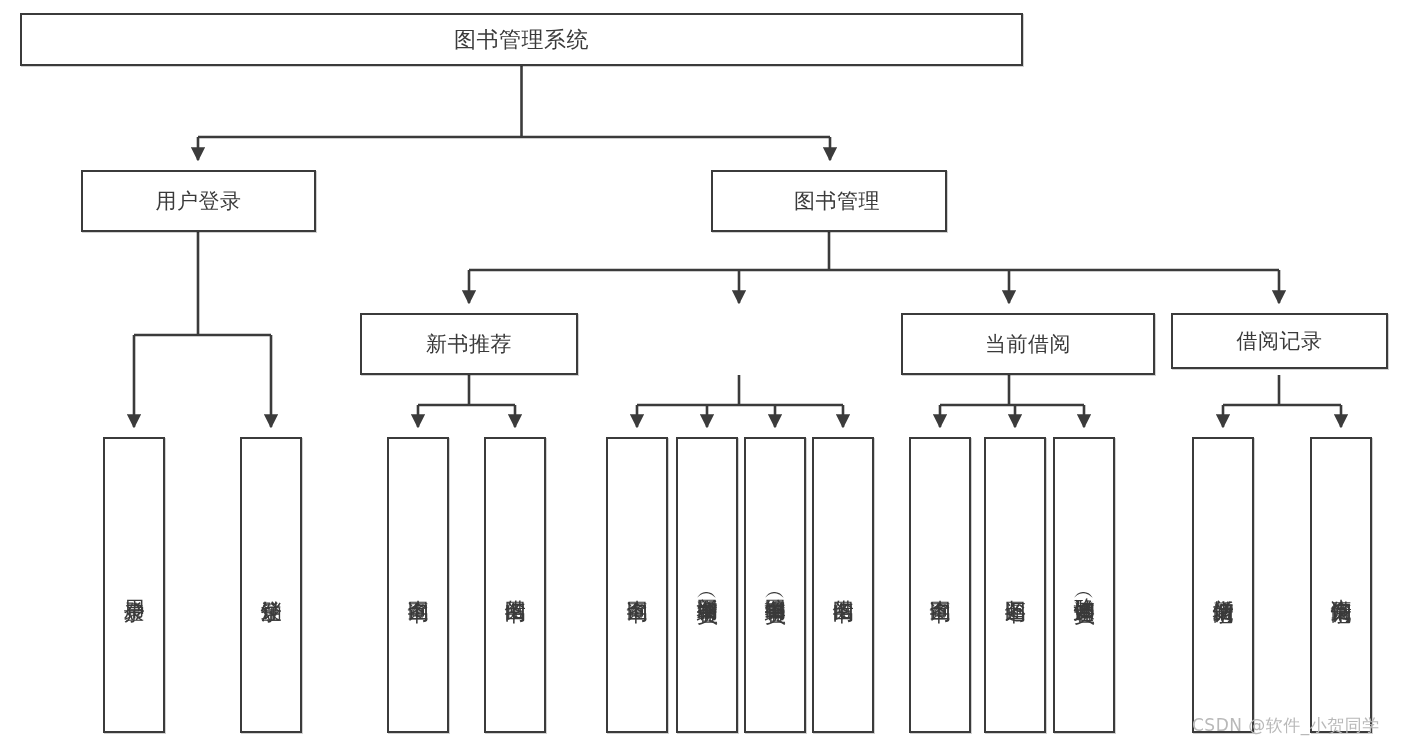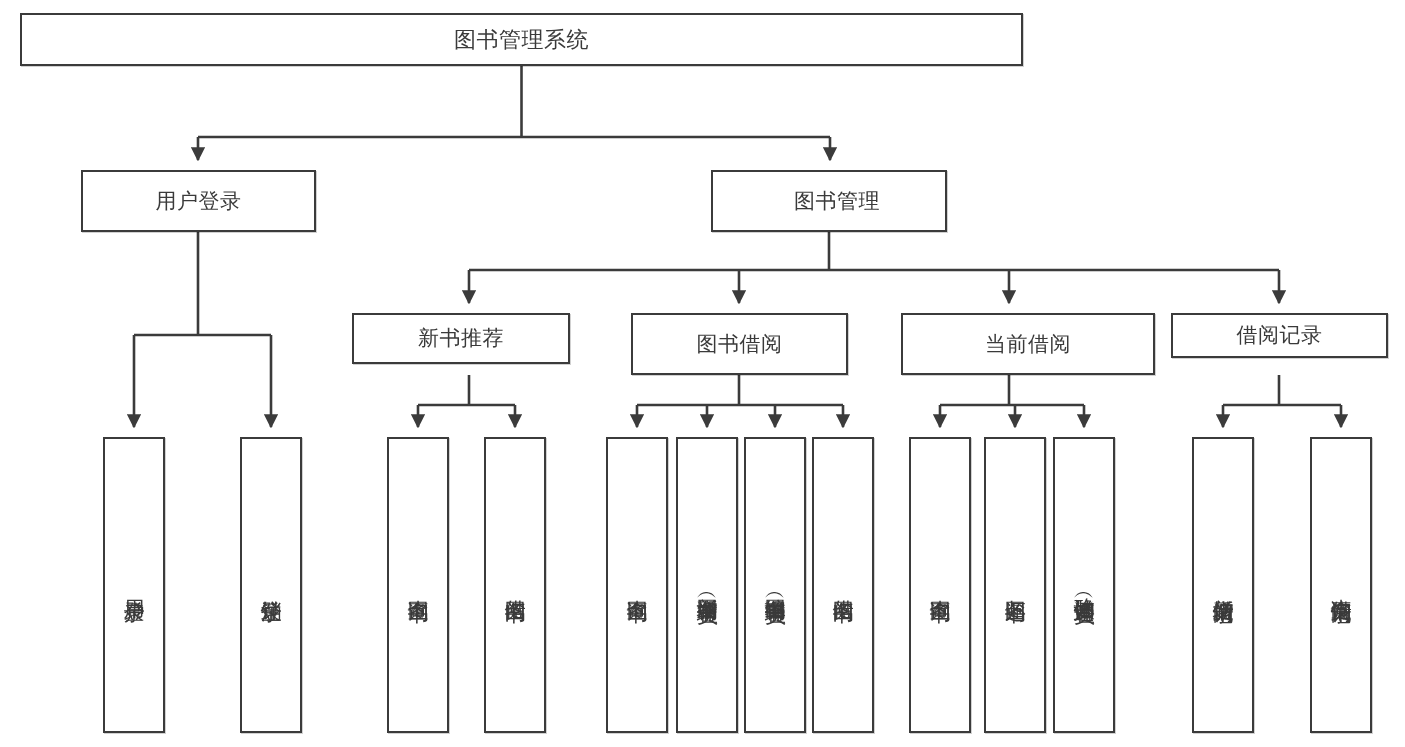--- a/index.html
+++ b/index.html
@@ -129,30 +129,27 @@
     <span class="label">图书管理系统</span>
   </div>
 
   <div class="node horiz" style="left:81px; top:170px; width:235px; height:62px;">
     <span class="label">用户登录</span>
   </div>
   <div class="node horiz" style="left:711px; top:170px; width:236px; height:62px;padding-left:16px;">
     <span class="label">图书管理</span>
   </div>
 
-  <div class="node horiz" style="left:352px; top:313px; width:218px; height:51px;">
+  <div class="node horiz" style="left:360px; top:313px; width:218px; height:62px;">
     <span class="label">新书推荐</span>
-  </div>
-  <div class="node horiz" style="left:631px; top:313px; width:217px; height:62px;">
-    <span class="label">图书借阅</span>
   </div>
   <div class="node horiz" style="left:901px; top:313px; width:254px; height:62px;">
     <span class="label">当前借阅</span>
   </div>
-  <div class="node horiz" style="left:1171px; top:313px; width:217px; height:45px;">
+  <div class="node horiz" style="left:1171px; top:313px; width:217px; height:56px;">
     <span class="label">借阅记录</span>
   </div>
 
   <div class="node vert" style="left:103px; top:437px; width:62px; height:296px;">
     <span class="label">用户登录</span>
   </div>
   <div class="node vert" style="left:240px; top:437px; width:62px; height:296px;">
     <span class="label">注销登录</span>
   </div>
 
@@ -186,14 +183,15 @@
     <span class="label">确认归还（管理员）</span>
   </div>
 
   <div class="node vert" style="left:1192px; top:437px; width:62px; height:296px;">
     <span class="label">新增借阅记录</span>
   </div>
   <div class="node vert" style="left:1310px; top:437px; width:62px; height:296px;">
     <span class="label">查询借阅记录</span>
   </div>
 
+  <div id="watermark" style="left:1192px; top:714px;">CSDN @软件_小贺同学</div>
 
 </div>
 
 </body></html>

